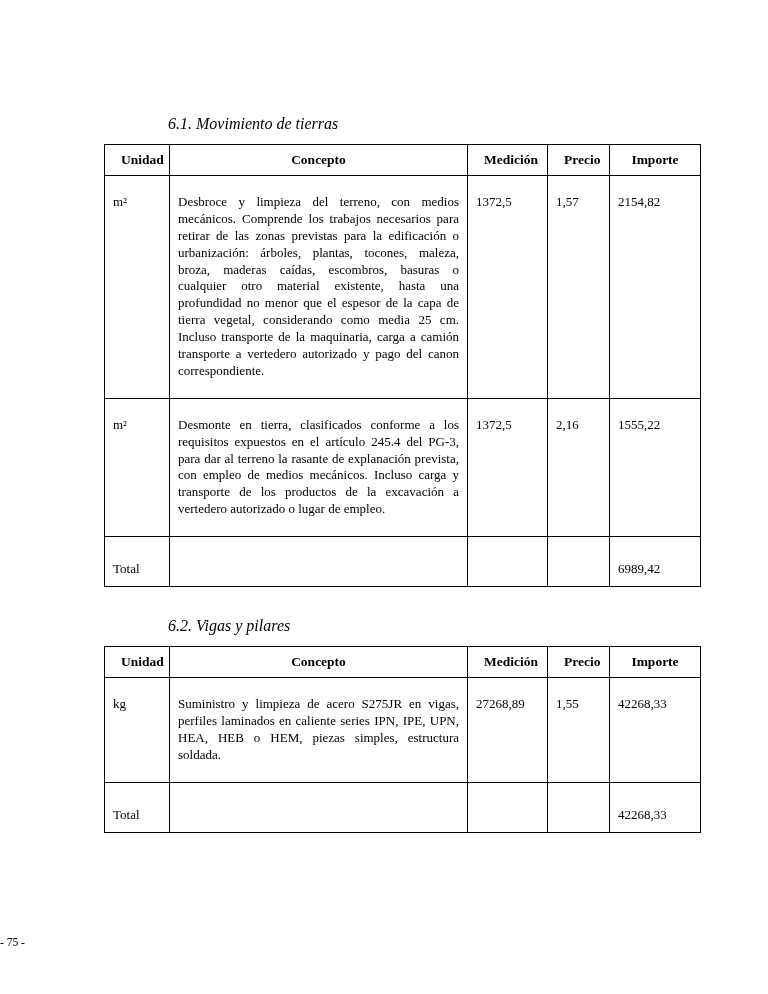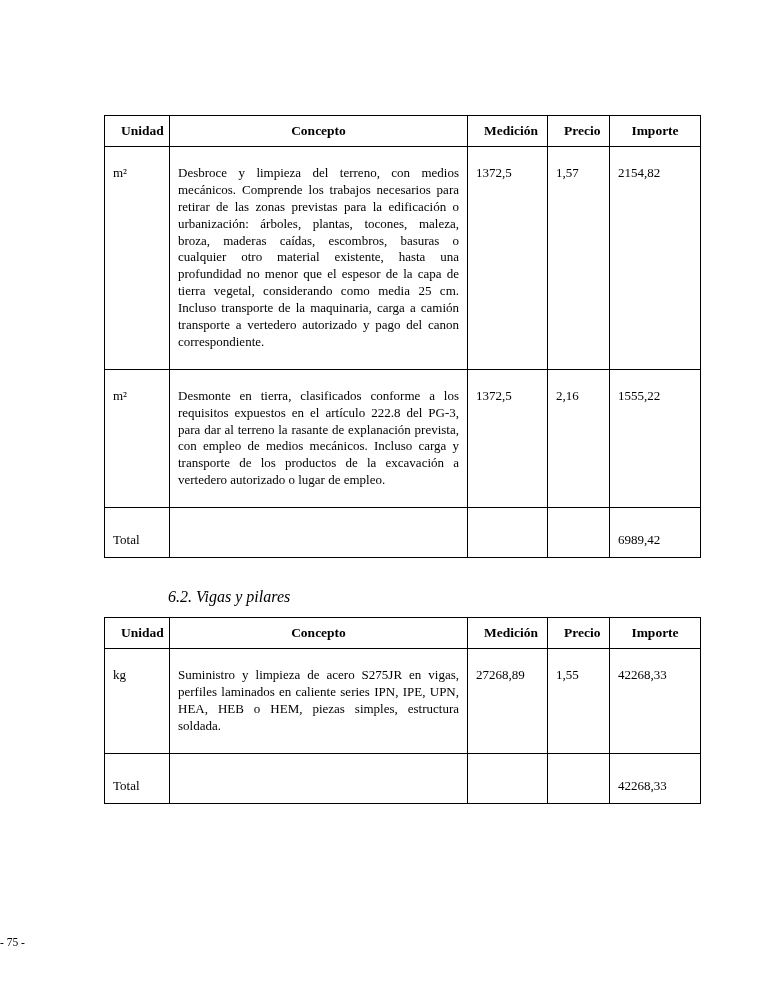--- a/index.html
+++ b/index.html
@@ -73,20 +73,21 @@
   }
 </style>
 </head>
 <body>
 
 <div class="page">
   <div class="content">
 
 
     <div class="section section-1">
+      <h2 class="section-subtitle">6.1. Movimiento de tierras</h2>
 
       <table class="budget">
         <colgroup>
           <col class="c-unidad">
             <col class="c-concepto">
             <col class="c-medicion">
             <col class="c-precio">
             <col class="c-importe">
         </colgroup>
         <thead>
@@ -101,21 +102,21 @@
         <tbody>
           <tr>
             <td class="unit">m²</td>
             <td class="concept">Desbroce y limpieza del terreno, con medios mecánicos. Comprende los trabajos necesarios para retirar de las zonas previstas para la edificación o urbanización: árboles, plantas, tocones, maleza, broza, maderas caídas, escombros, basuras o cualquier otro material existente, hasta una profundidad no menor que el espesor de la capa de tierra vegetal, considerando como media 25 cm. Incluso transporte de la maquinaria, carga a camión transporte a vertedero autorizado y pago del canon correspondiente.</td>
             <td class="num">1372,5</td>
             <td class="num">1,57</td>
             <td class="num">2154,82</td>
           </tr>
           <tr>
             <td class="unit">m²</td>
-            <td class="concept">Desmonte en tierra, clasificados conforme a los requisitos expuestos en el artículo 222.8 del PG-3, para dar al terreno la rasante de explanación prevista, con empleo de medios mecánicos. Incluso carga y transporte de los productos de la excavación a vertedero autorizado o lugar de empleo.</td>
+            <td class="concept">Desmonte en tierra, clasificados conforme a los requisitos expuestos en el artículo 245.4 del PG-3, para dar al terreno la rasante de explanación prevista, con empleo de medios mecánicos. Incluso carga y transporte de los productos de la excavación a vertedero autorizado o lugar de empleo.</td>
             <td class="num">1372,5</td>
             <td class="num">2,16</td>
             <td class="num">1555,22</td>
           </tr>
           <tr class="total-row">
             <td>Total</td>
             <td></td>
             <td></td>
             <td></td>
             <td>6989,42</td>

